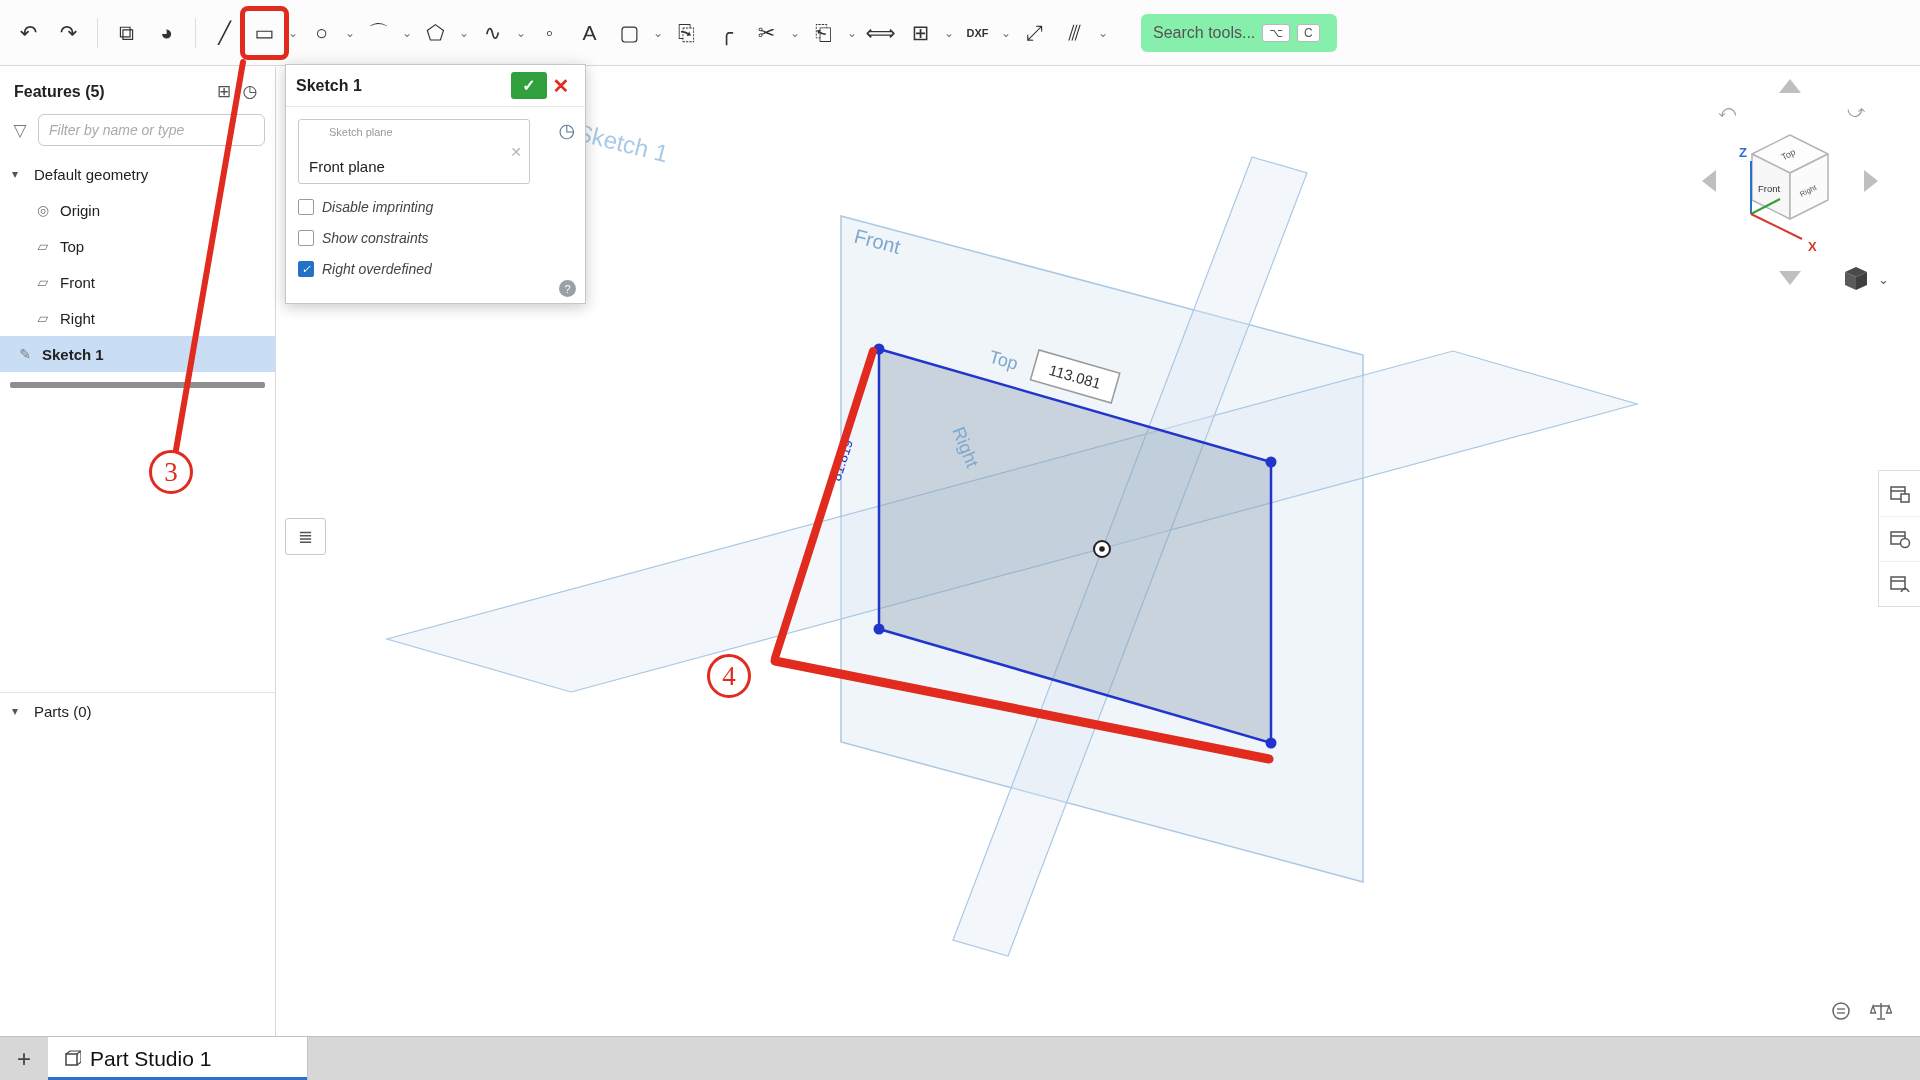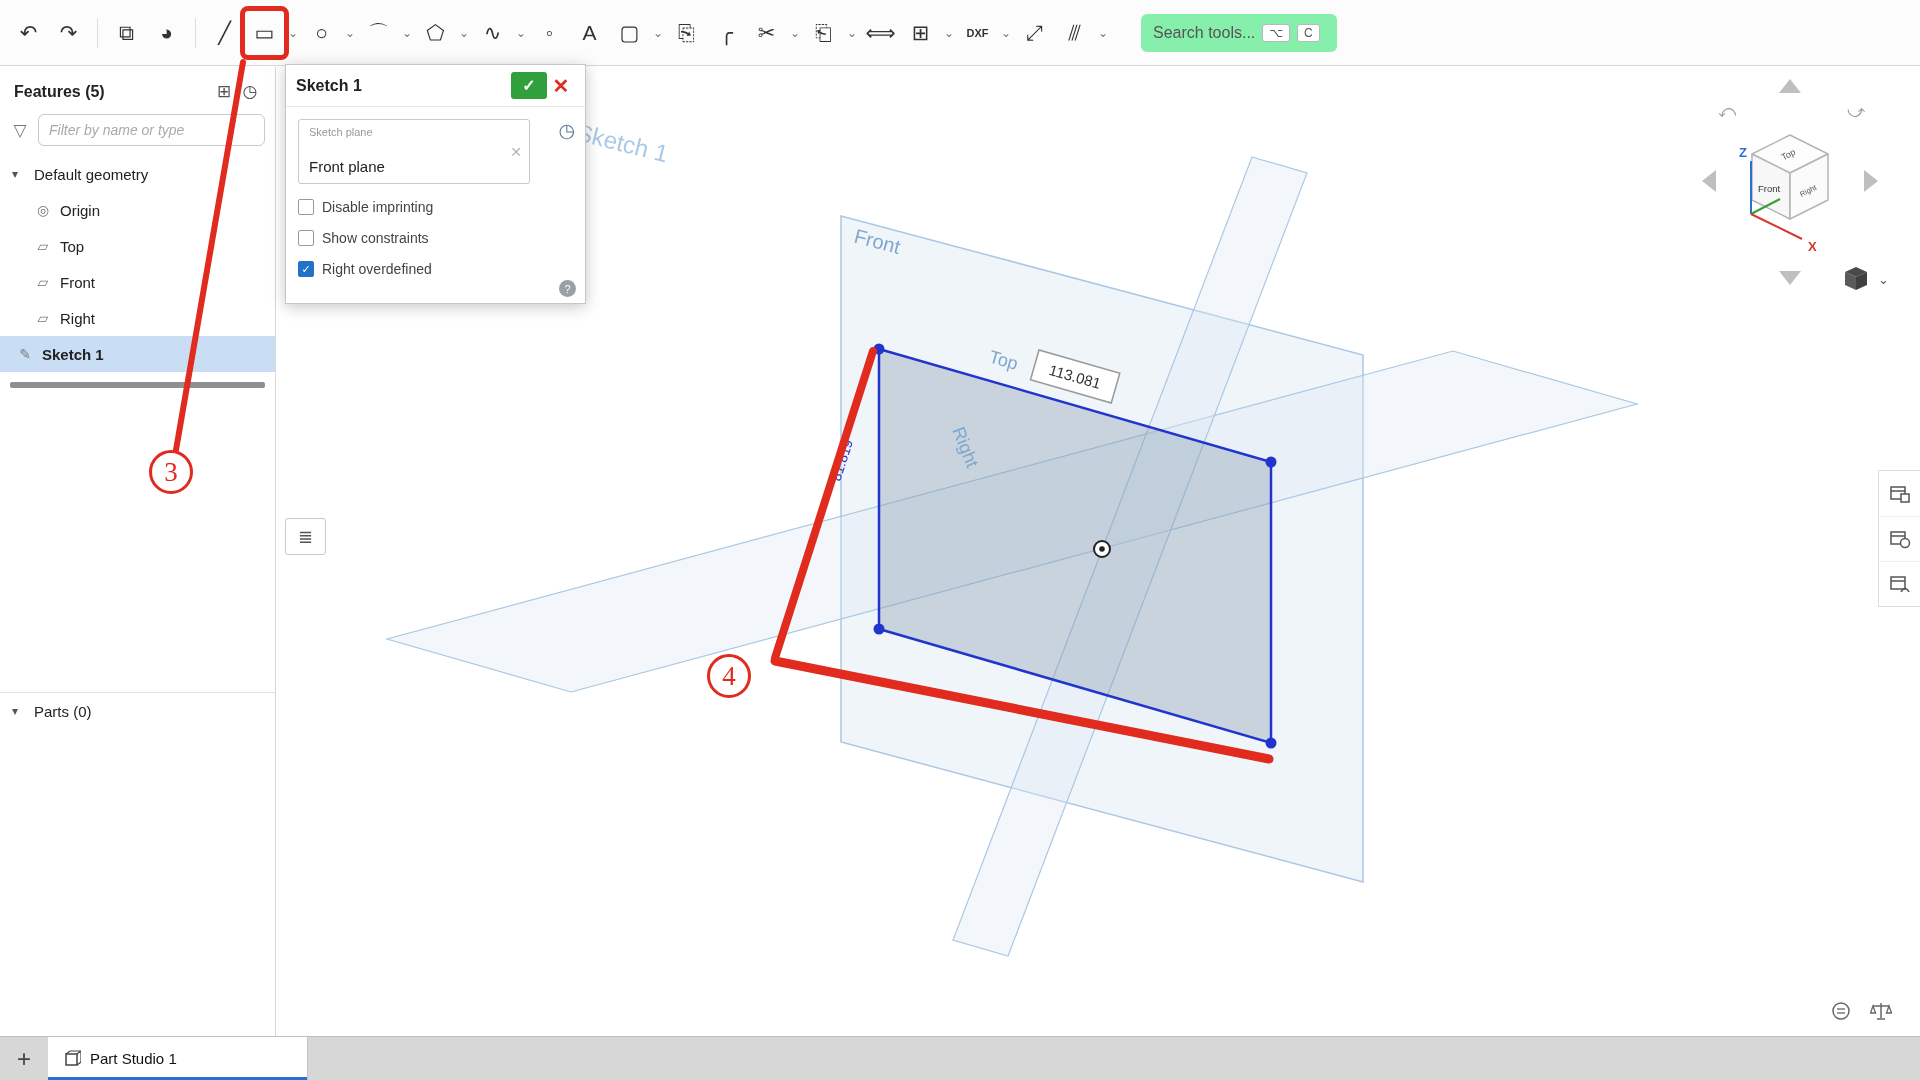--- a/index.html
+++ b/index.html
@@ -46,25 +46,25 @@
   .dialog { position:absolute; left:285px; top:64px; width:301px; background:#fff;
     border:1px solid #c6c6c6; box-shadow:0 3px 14px rgba(0,0,0,.22); z-index:30; }
   .dlg-header { display:flex; align-items:center; padding:7px 10px; }
   .dlg-title { font-weight:bold; font-size:16px; flex:1; }
   .btn-ok { width:36px; height:27px; background:#2fa03c; color:#fff; border:none; border-radius:3px;
     font-size:16px; font-weight:bold; cursor:pointer; }
   .btn-cancel { width:28px; height:27px; background:transparent; border:none; color:#e02b1e;
     font-size:20px; font-weight:bold; cursor:pointer; }
   .dlg-body { border-top:1px solid #e7e7e7; padding:12px 12px 26px 12px; position:relative; }
   .plane-box { border:1px solid #c9c9c9; border-radius:3px; width:232px; padding:6px 26px 8px 10px; position:relative; cursor:pointer;}
-  .plane-caption { font-size:11px; color:#999; }
+  .plane-caption { font-size:11px; color:#999;margin-left:20px; }
   .plane-value { font-size:15px; color:#222; margin-top:20px; }
   .plane-clear { position:absolute; right:7px; top:50%; transform:translateY(-50%); color:#b5b5b5; font-size:14px; cursor:pointer;}
   .dlg-clock { position:absolute; right:10px; top:12px; color:#5f7a96; font-size:19px; cursor:pointer; }
-  .chk-row { display:flex; align-items:center; gap:8px; margin-top:15px; font-size:14px; color:#444; cursor:pointer;}
+  .chk-row { display:flex; align-items:center; gap:8px; margin-top:15px; font-size:14px; color:#444; cursor:pointer;font-style:italic;}
   .chk { width:16px; height:16px; border:1px solid #9a9a9a; border-radius:2px; background:#fff;
     display:flex; align-items:center; justify-content:center; font-size:11px; color:#fff; }
   .chk.checked { background:#2472c8; border-color:#2472c8; }
   .dlg-help { position:absolute; right:9px; bottom:6px; width:17px; height:17px; border-radius:50%;
     background:#9aa0a6; color:#fff; font-size:11px; display:flex; align-items:center; justify-content:center; cursor:pointer;}
 
   
   .scene { position:absolute; inset:0; z-index:1; pointer-events:none; }
   .annot { position:absolute; inset:0; z-index:50; pointer-events:none; }
   .step-circle { position:absolute; width:44px; height:44px; border:3px solid #e02b1e; border-radius:50%;
@@ -83,21 +83,21 @@
   .br-icons { position:absolute; right:28px; bottom:54px; display:flex; gap:18px; z-index:6; }
   .br-icons .bi { cursor:pointer; }
 
   .viewcube { position:absolute; left:1690px; top:73px; width:230px; height:230px; z-index:6; }
 
   
   .tabbar { position:absolute; bottom:0; left:0; right:0; height:44px; background:#d7d7d7;
     border-top:1px solid #bfbfbf; display:flex; align-items:stretch; z-index:20; }
   .newtab { width:48px; display:flex; align-items:center; justify-content:center; font-size:24px; color:#444;
     cursor:pointer; background:transparent; border:none; }
-  .tab { display:flex; align-items:center; gap:9px; padding:0 16px; min-width:260px; font-size:15px;
+  .tab { display:flex; align-items:center; gap:9px; padding:0 16px; min-width:260px; font-size:21px;
     border-right:1px solid #c2c2c2; cursor:pointer; position:relative; }
   .tab.active { background:#fff; color:#111; }
   .tab.active::after { content:""; position:absolute; left:0; right:0; bottom:0; height:3px; background:#2a6fd4; }
   .tab.inactive { background:#cdcdcd; color:#333; }
 </style>
 </head>
 <body>
 
 <svg class="scene" viewBox="0 0 1920 1080">
 

